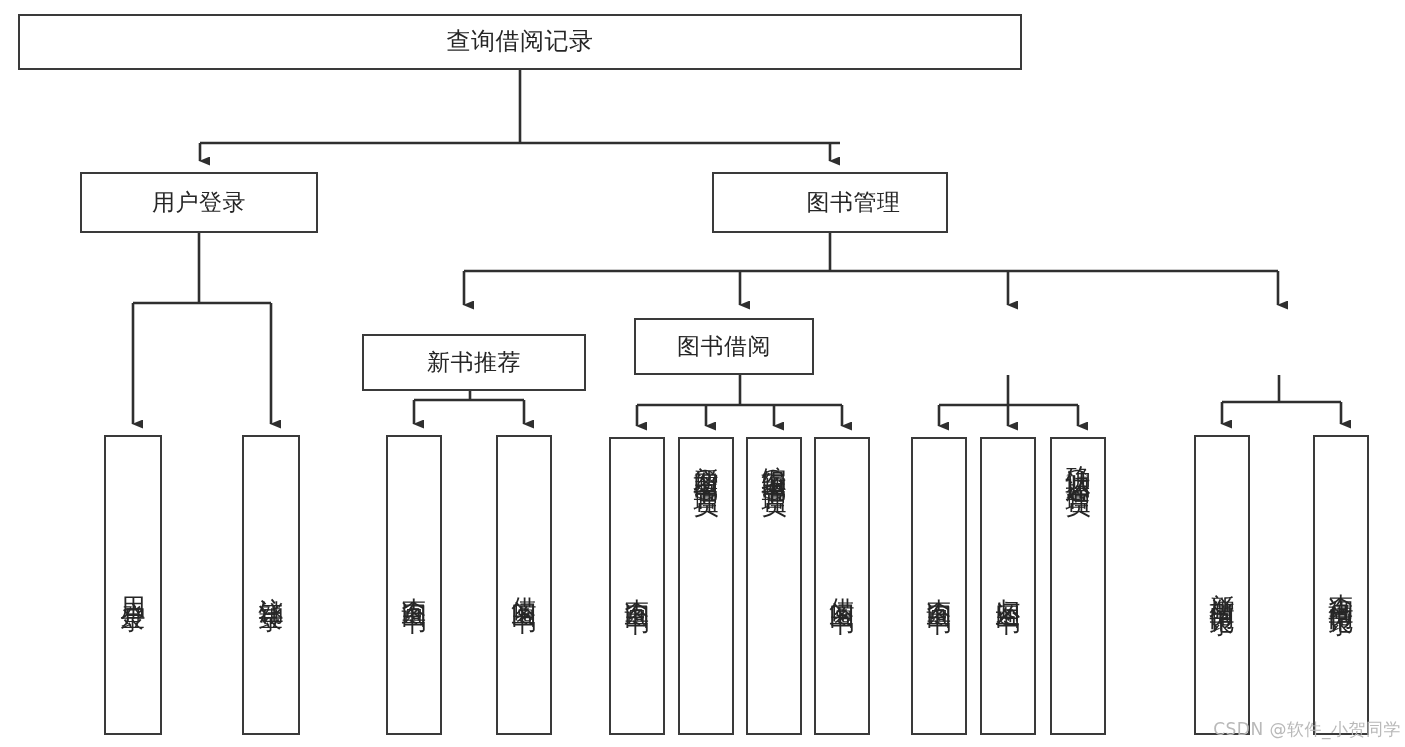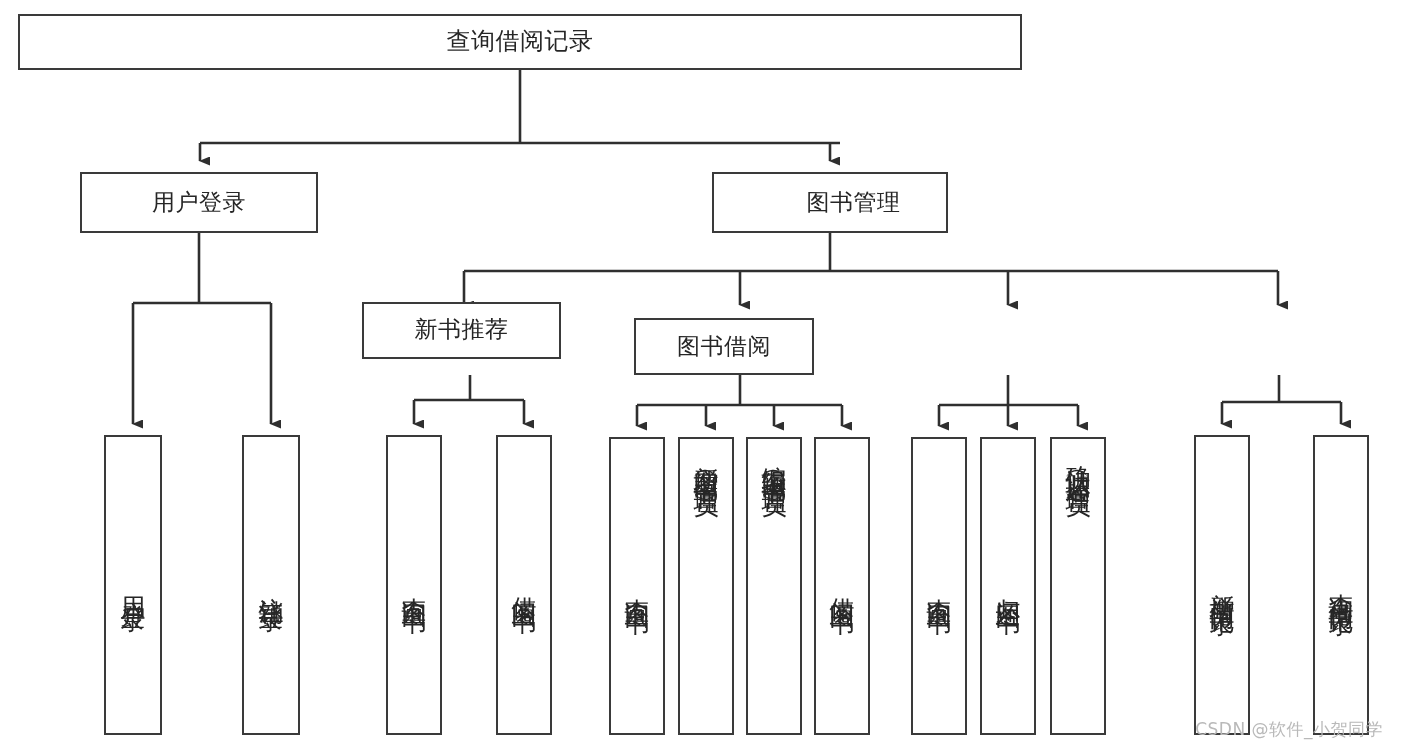--- a/index.html
+++ b/index.html
@@ -62,21 +62,21 @@
     letter-spacing: 4px;
     white-space: nowrap;
     display: block;
   }
   .node.leaf.centered {
     align-items: center;
     padding-top: 0;
   }
   #watermark {
     position: absolute;
-    right: 22px;
+    right: 4px;
     bottom: 6px;
     font-size: 17px;
     color: #b9b9b9;
     letter-spacing: 0.5px;
     white-space: nowrap;
     user-select: none;
   }
 </style>
 </head>
 <body>
@@ -137,21 +137,21 @@
     <span class="node-label">查询借阅记录</span>
   </div>
 
   <div class="node branch" style="left:80px; top:172px; width:238px; height:61px;">
     <span class="node-label">用户登录</span>
   </div>
   <div class="node branch" style="left:712px; top:172px; width:236px; height:61px;padding-left:47px;">
     <span class="node-label">图书管理</span>
   </div>
 
-  <div class="node branch" style="left:362px; top:302px; width:199px; height:57px;font-family:Liberation Serif, serif;">
+  <div class="node branch" style="left:362px; top:334px; width:224px; height:57px;">
     <span class="node-label">新书推荐</span>
   </div>
   <div class="node branch" style="left:634px; top:318px; width:180px; height:57px;">
     <span class="node-label">图书借阅</span>
   </div>
 
   <div class="node leaf centered" style="left:104px; top:435px; width:58px; height:300px;">
     <span class="node-label">用户登录</span>
   </div>
   <div class="node leaf centered" style="left:242px; top:435px; width:58px; height:300px;">

